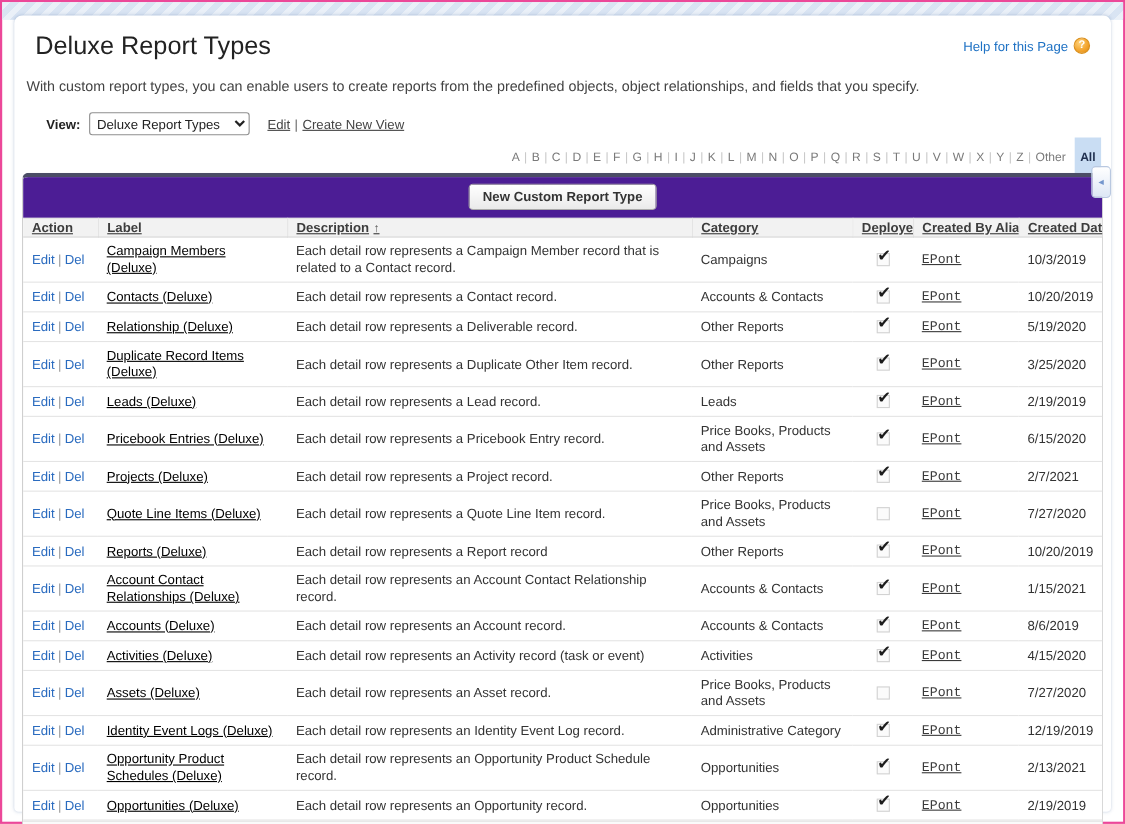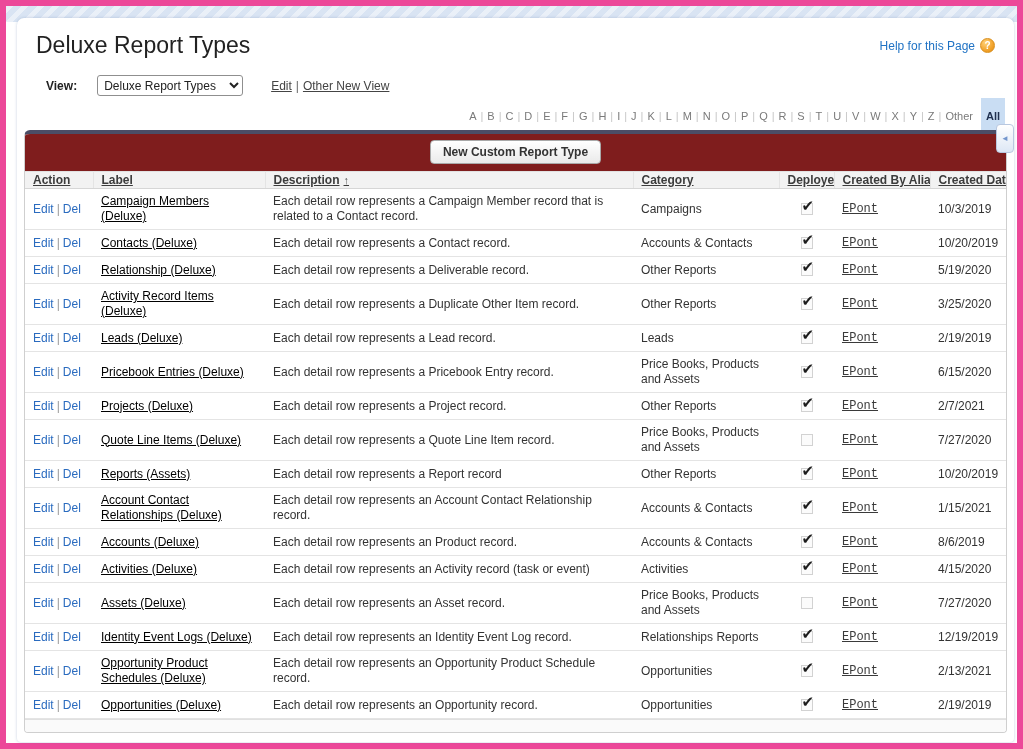--- a/index.html
+++ b/index.html
@@ -1,21 +1,21 @@
 <!DOCTYPE html>
 <html><head>
 <meta charset="utf-8">
 <style>
   * { margin:0; padding:0; box-sizing:border-box; }
   html,body { width:1023px; height:749px; }
   body { font-family:"Liberation Sans", sans-serif; overflow:hidden; }
 
   .frame {
     position:relative; width:1023px; height:749px;
-    border:6px solid #ec4899; background:#fff;
+    border:2px solid #ec4899; background:#fff;
   }
   .top-strip {
     position:absolute; left:0; top:0; right:0; height:16px;
     background:#d9e4f3;
     background-image:repeating-linear-gradient(135deg, rgba(255,255,255,.45) 0 5px, rgba(217,228,243,0) 5px 11px);
   }
   .content {
     position:absolute; left:11px; top:12px; width:997px; height:724px;
     background:#fff; border-radius:7px 7px 4px 4px;
     box-shadow:0 0 3px rgba(90,120,170,.35);
@@ -29,21 +29,21 @@
   .help-q {
     display:inline-flex; align-items:center; justify-content:center;
     width:15px; height:15px; border-radius:50%;
     background:radial-gradient(circle at 35% 30%, #ffd27a, #f2a32c 60%, #dd8a12);
     color:#fff; font-size:10px; font-weight:bold; border:1px solid #d98f1c;
   }
 
   .intro { font-size:13px; color:#434343; padding:16px 4px 0 4px; }
 
   
-  .view-row { display:flex; align-items:center; gap:20px; padding:16px 0 0 22px; font-size:12px; color:#222; }
+  .view-row { display:flex; align-items:center; gap:8px; padding:16px 0 0 22px; font-size:12px; color:#222; }
   .view-label { font-weight:bold; }
   .view-select {
     font-family:"Liberation Sans", sans-serif; font-size:12px; color:#222;
     width:146px; height:21px; border:1px solid #8f8f8f; border-radius:3px; background:#fff; padding:0 2px;
   }
   .view-links { margin-left:8px; }
   .view-links a { color:#444; text-decoration:underline; cursor:pointer; }
   .view-links .pipe { color:#666; text-decoration:none; margin:0 4px; }
 
   
@@ -59,21 +59,21 @@
     border-radius:6px 6px 4px 4px; background:#fff; overflow:hidden;
   }
   .side-tab {
     position:absolute; right:-7px; top:-6px; width:18px; height:29px;
     background:linear-gradient(180deg,#ffffff,#dde7f5);
     border:1px solid #b9c8e0; border-radius:4px;
     display:flex; align-items:center; justify-content:center;
     color:#7396cd; font-size:8px; cursor:pointer; z-index:5;
   }
 
-  .btn-bar { text-align:center; padding:6px 0 7px 0; background:#7f1d1d; }
+  .btn-bar { text-align:center; padding:6px 0 7px 0; background:#4c1d95; }
   .btn {
     font-family:"Liberation Sans", sans-serif; font-size:12px; font-weight:bold; color:#333;
     background:linear-gradient(180deg,#ffffff,#eaeaea);
     border:1px solid #a9a9a9; border-radius:4px; padding:4px 12px; cursor:pointer;
   }
 
   table.report-table { width:100%; border-collapse:collapse; font-size:12px; color:#333; table-layout:fixed; }
   .report-table thead th {
     text-align:left; font-weight:bold; color:#3c3c3c; font-size:12px;
     background:#f2f2f2; border-top:1px solid #e2e2e2; border-bottom:1px solid #d6d6d6; border-right:1px solid #e4e4e4;
@@ -117,28 +117,29 @@
   <div class="content">
 
     <div class="page-head">
       <h1 class="page-title">Deluxe Report Types</h1>
       <a class="help-link">
         <span>Help for this Page</span>
         <span class="help-q">?</span>
       </a>
     </div>
 
+    <p class="intro">With custom report types, you can enable users to create reports from the predefined objects, object relationships, and fields that you specify.</p>
 
     <div class="view-row">
       <span class="view-label">View:</span>
       <select class="view-select">
         <option>Deluxe Report Types</option>
       </select>
       <span class="view-links">
-        <a>Edit</a><span class="pipe">|</span><a>Other New View</a>
+        <a>Edit</a><span class="pipe">|</span><a>Create New View</a>
       </span>
     </div>
 
     <div class="alpha-bar"><a class="alpha-link">A</a><span class="sep">|</span><a class="alpha-link">B</a><span class="sep">|</span><a class="alpha-link">C</a><span class="sep">|</span><a class="alpha-link">D</a><span class="sep">|</span><a class="alpha-link">E</a><span class="sep">|</span><a class="alpha-link">F</a><span class="sep">|</span><a class="alpha-link">G</a><span class="sep">|</span><a class="alpha-link">H</a><span class="sep">|</span><a class="alpha-link">I</a><span class="sep">|</span><a class="alpha-link">J</a><span class="sep">|</span><a class="alpha-link">K</a><span class="sep">|</span><a class="alpha-link">L</a><span class="sep">|</span><a class="alpha-link">M</a><span class="sep">|</span><a class="alpha-link">N</a><span class="sep">|</span><a class="alpha-link">O</a><span class="sep">|</span><a class="alpha-link">P</a><span class="sep">|</span><a class="alpha-link">Q</a><span class="sep">|</span><a class="alpha-link">R</a><span class="sep">|</span><a class="alpha-link">S</a><span class="sep">|</span><a class="alpha-link">T</a><span class="sep">|</span><a class="alpha-link">U</a><span class="sep">|</span><a class="alpha-link">V</a><span class="sep">|</span><a class="alpha-link">W</a><span class="sep">|</span><a class="alpha-link">X</a><span class="sep">|</span><a class="alpha-link">Y</a><span class="sep">|</span><a class="alpha-link">Z</a><span class="sep">|</span><a class="alpha-link">Other</a><a class="alpha-link active">All</a></div>
 
     <div class="list-wrap">
       <div class="side-tab">
         <span>◄</span>
       </div>
       <div class="list-container">
@@ -192,21 +193,21 @@
     <td><a class="label-link">Relationship (Deluxe)</a></td>
     <td>Each detail row represents a Deliverable record.</td>
     <td>Other Reports</td>
     <td class="dep-cell"><span class="cb checked"></span></td>
     <td><a class="alias-link">EPont</a></td>
     <td>5/19/2020</td>
   </tr>
 
   <tr>
     <td class="action-cell"><a>Edit</a><span class="pipe">|</span><a>Del</a></td>
-    <td><a class="label-link">Activity Record Items (Deluxe)</a></td>
+    <td><a class="label-link">Duplicate Record Items (Deluxe)</a></td>
     <td>Each detail row represents a Duplicate Other Item record.</td>
     <td>Other Reports</td>
     <td class="dep-cell"><span class="cb checked"></span></td>
     <td><a class="alias-link">EPont</a></td>
     <td>3/25/2020</td>
   </tr>
 
   <tr>
     <td class="action-cell"><a>Edit</a><span class="pipe">|</span><a>Del</a></td>
     <td><a class="label-link">Leads (Deluxe)</a></td>
@@ -242,42 +243,42 @@
     <td><a class="label-link">Quote Line Items (Deluxe)</a></td>
     <td>Each detail row represents a Quote Line Item record.</td>
     <td>Price Books, Products and Assets</td>
     <td class="dep-cell"><span class="cb"></span></td>
     <td><a class="alias-link">EPont</a></td>
     <td>7/27/2020</td>
   </tr>
 
   <tr>
     <td class="action-cell"><a>Edit</a><span class="pipe">|</span><a>Del</a></td>
-    <td><a class="label-link">Reports (Assets)</a></td>
+    <td><a class="label-link">Reports (Deluxe)</a></td>
     <td>Each detail row represents a Report record</td>
     <td>Other Reports</td>
     <td class="dep-cell"><span class="cb checked"></span></td>
     <td><a class="alias-link">EPont</a></td>
     <td>10/20/2019</td>
   </tr>
 
   <tr>
     <td class="action-cell"><a>Edit</a><span class="pipe">|</span><a>Del</a></td>
     <td><a class="label-link">Account Contact Relationships (Deluxe)</a></td>
     <td>Each detail row represents an Account Contact Relationship record.</td>
     <td>Accounts &amp; Contacts</td>
     <td class="dep-cell"><span class="cb checked"></span></td>
     <td><a class="alias-link">EPont</a></td>
     <td>1/15/2021</td>
   </tr>
 
   <tr>
     <td class="action-cell"><a>Edit</a><span class="pipe">|</span><a>Del</a></td>
     <td><a class="label-link">Accounts (Deluxe)</a></td>
-    <td>Each detail row represents an Product record.</td>
+    <td>Each detail row represents an Account record.</td>
     <td>Accounts &amp; Contacts</td>
     <td class="dep-cell"><span class="cb checked"></span></td>
     <td><a class="alias-link">EPont</a></td>
     <td>8/6/2019</td>
   </tr>
 
   <tr>
     <td class="action-cell"><a>Edit</a><span class="pipe">|</span><a>Del</a></td>
     <td><a class="label-link">Activities (Deluxe)</a></td>
     <td>Each detail row represents an Activity record (task or event)</td>
@@ -294,21 +295,21 @@
     <td>Price Books, Products and Assets</td>
     <td class="dep-cell"><span class="cb"></span></td>
     <td><a class="alias-link">EPont</a></td>
     <td>7/27/2020</td>
   </tr>
 
   <tr>
     <td class="action-cell"><a>Edit</a><span class="pipe">|</span><a>Del</a></td>
     <td><a class="label-link">Identity Event Logs (Deluxe)</a></td>
     <td>Each detail row represents an Identity Event Log record.</td>
-    <td>Relationships Reports</td>
+    <td>Administrative Category</td>
     <td class="dep-cell"><span class="cb checked"></span></td>
     <td><a class="alias-link">EPont</a></td>
     <td>12/19/2019</td>
   </tr>
 
   <tr>
     <td class="action-cell"><a>Edit</a><span class="pipe">|</span><a>Del</a></td>
     <td><a class="label-link">Opportunity Product Schedules (Deluxe)</a></td>
     <td>Each detail row represents an Opportunity Product Schedule record.</td>
     <td>Opportunities</td>

